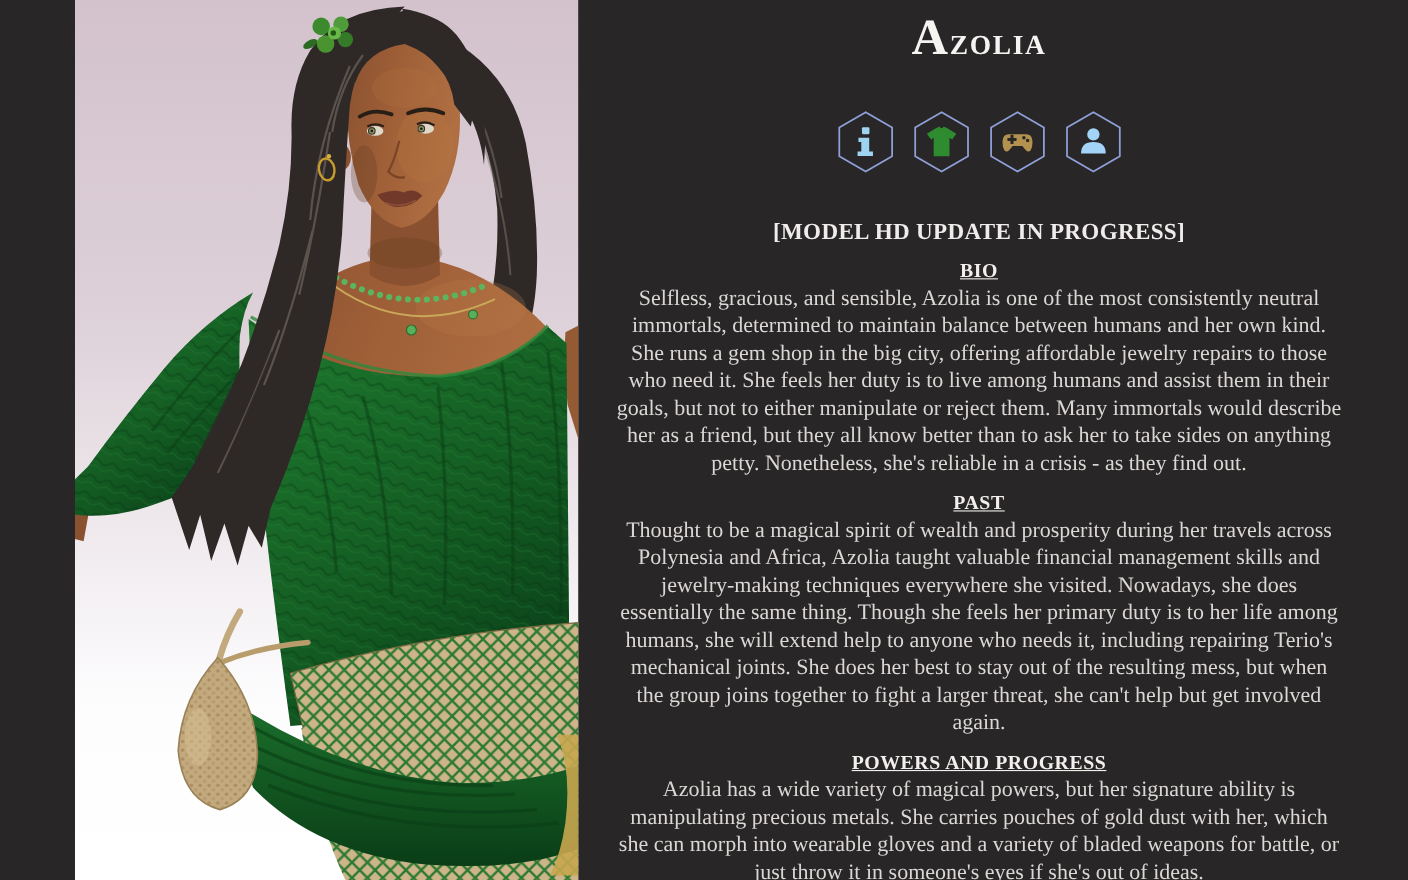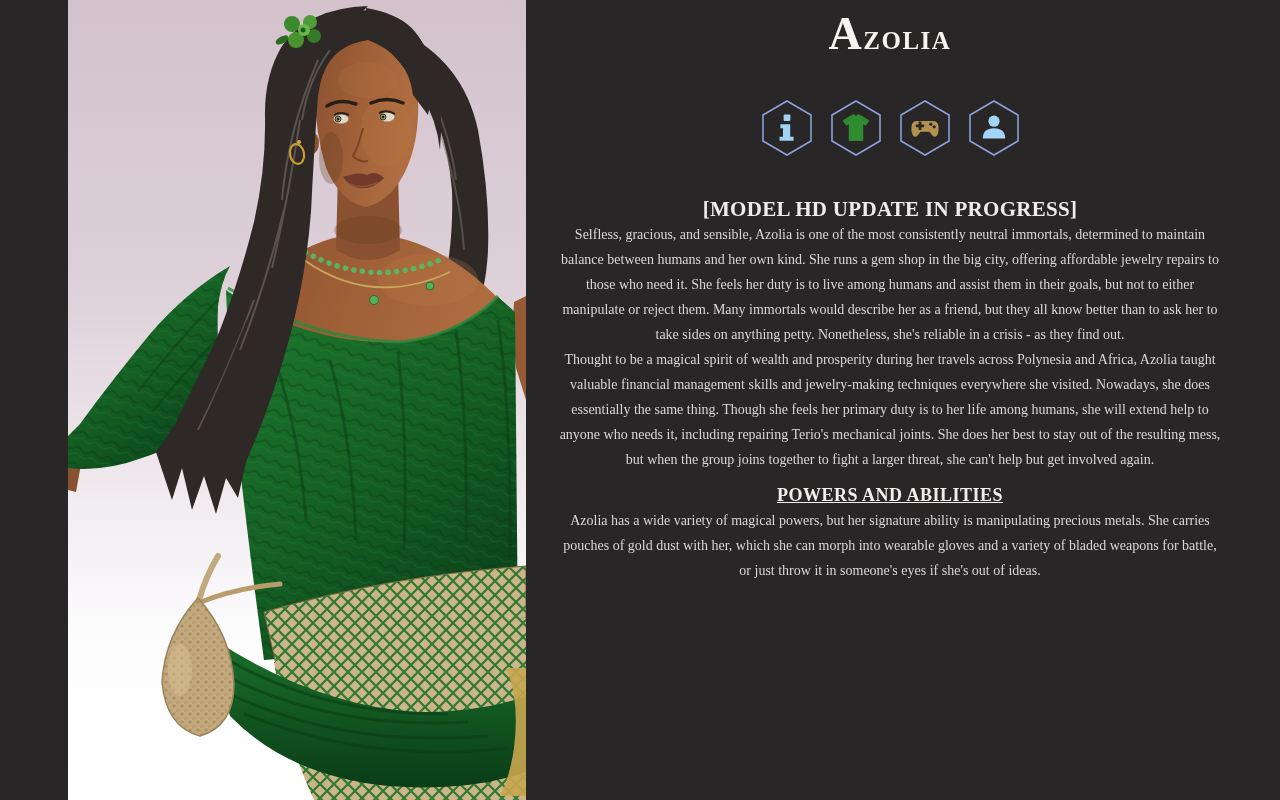--- a/index.html
+++ b/index.html
@@ -39,21 +39,21 @@
 
   .model-update{
     margin-top:40px;font-weight:700;font-size:21px;line-height:25px;
     color:#efeceb;letter-spacing:.3px;
   }
   h2.sec-head{
     margin:11px 0 0;font-size:18px;line-height:25px;font-weight:700;
     color:#f2efec;text-decoration:underline;letter-spacing:.5px;
   }
   p.sec-body{
-    margin:0;padding:0 33px;font-size:14px;line-height:25px;color:#dad7d5;
+    margin:0;padding:0 33px;font-size:20px;line-height:25px;color:#dad7d5;
   }
 </style>
 </head>
 <body>
 
 <div class="page">
 
   <div class="portrait">
     <svg viewBox="0 0 458 800" width="458" height="800" preserveAspectRatio="none">
       <defs>
@@ -220,26 +220,28 @@
             <path d="M4.8,26.5 Q4.8,16.2 16,16.2 Q27.2,16.2 27.2,26.5 Z"></path>
           </g>
         </svg>
       </button>
 
     </div>
 
     <div class="model-update">[MODEL HD UPDATE IN PROGRESS]</div>
 
     <section>
+      <h2 class="sec-head">BIO</h2>
       <p class="sec-body">Selfless, gracious, and sensible, Azolia is one of the most consistently neutral immortals, determined to maintain balance between humans and her own kind. She runs a gem shop in the big city, offering affordable jewelry repairs to those who need it. She feels her duty is to live among humans and assist them in their goals, but not to either manipulate or reject them. Many immortals would describe her as a friend, but they all know better than to ask her to take sides on anything petty. Nonetheless, she's reliable in a crisis - as they find out.</p>
     </section>
 
     <section>
+      <h2 class="sec-head">PAST</h2>
       <p class="sec-body">Thought to be a magical spirit of wealth and prosperity during her travels across Polynesia and Africa, Azolia taught valuable financial management skills and jewelry-making techniques everywhere she visited. Nowadays, she does essentially the same thing. Though she feels her primary duty is to her life among humans, she will extend help to anyone who needs it, including repairing Terio's mechanical joints. She does her best to stay out of the resulting mess, but when the group joins together to fight a larger threat, she can't help but get involved again.</p>
     </section>
 
     <section>
-      <h2 class="sec-head">POWERS AND ABILITIES</h2>
+      <h2 class="sec-head">POWERS AND PROGRESS</h2>
       <p class="sec-body">Azolia has a wide variety of magical powers, but her signature ability is manipulating precious metals. She carries pouches of gold dust with her, which she can morph into wearable gloves and a variety of bladed weapons for battle, or just throw it in someone's eyes if she's out of ideas.</p>
     </section>
 
   </div>
 </div>
 
 </body></html>

